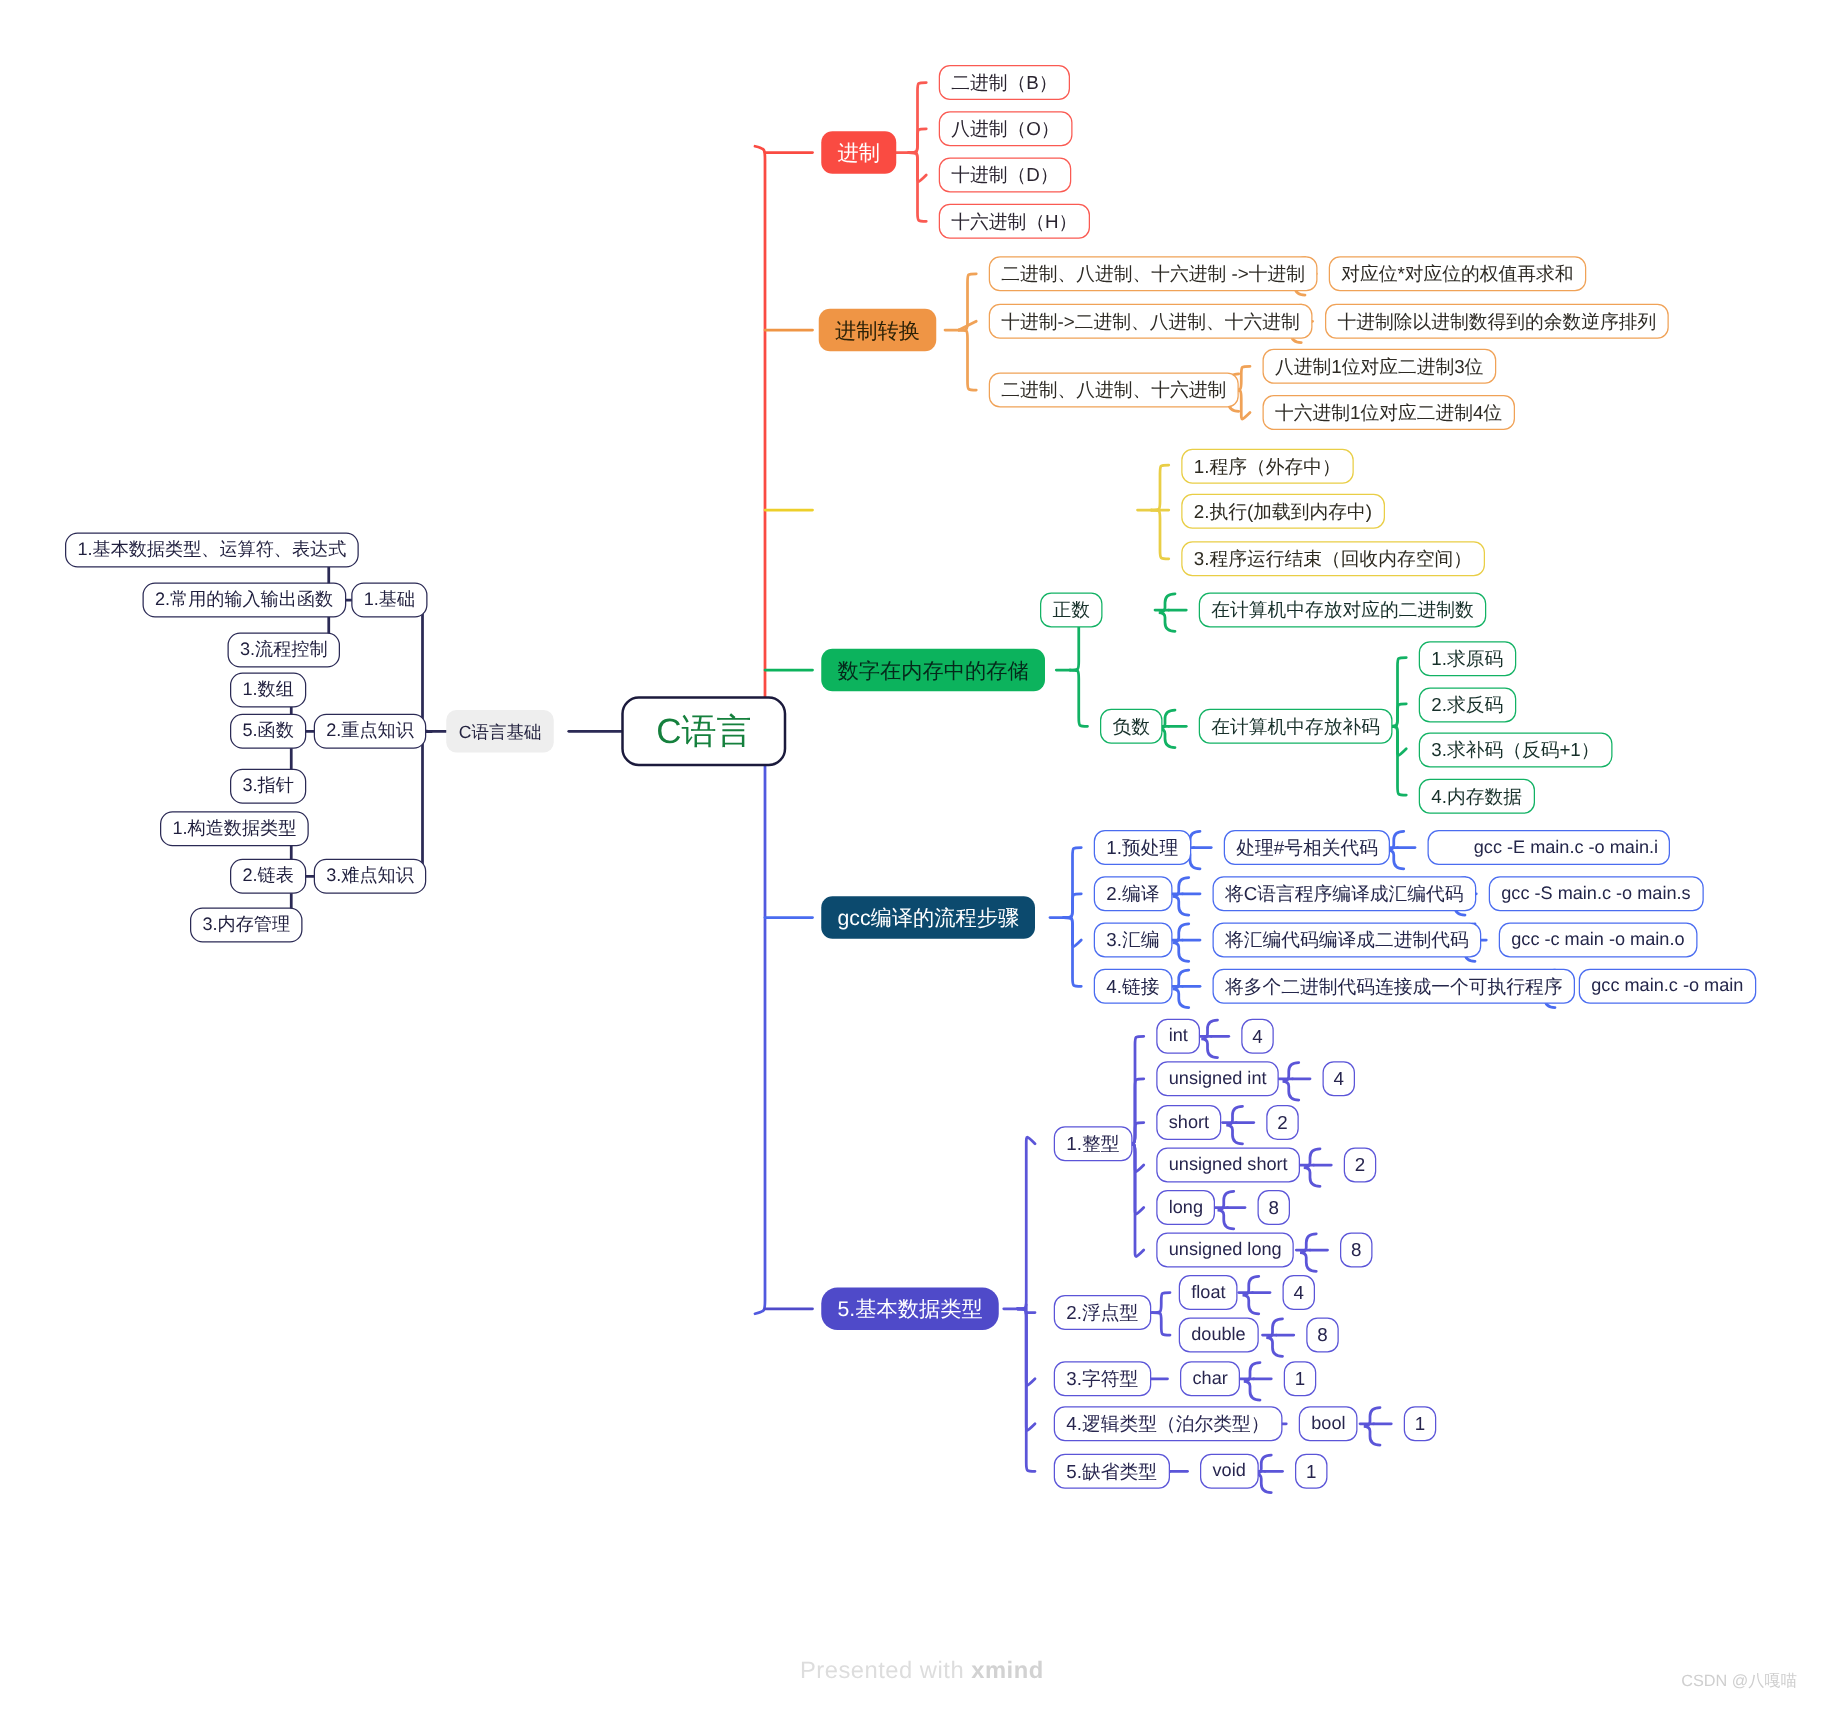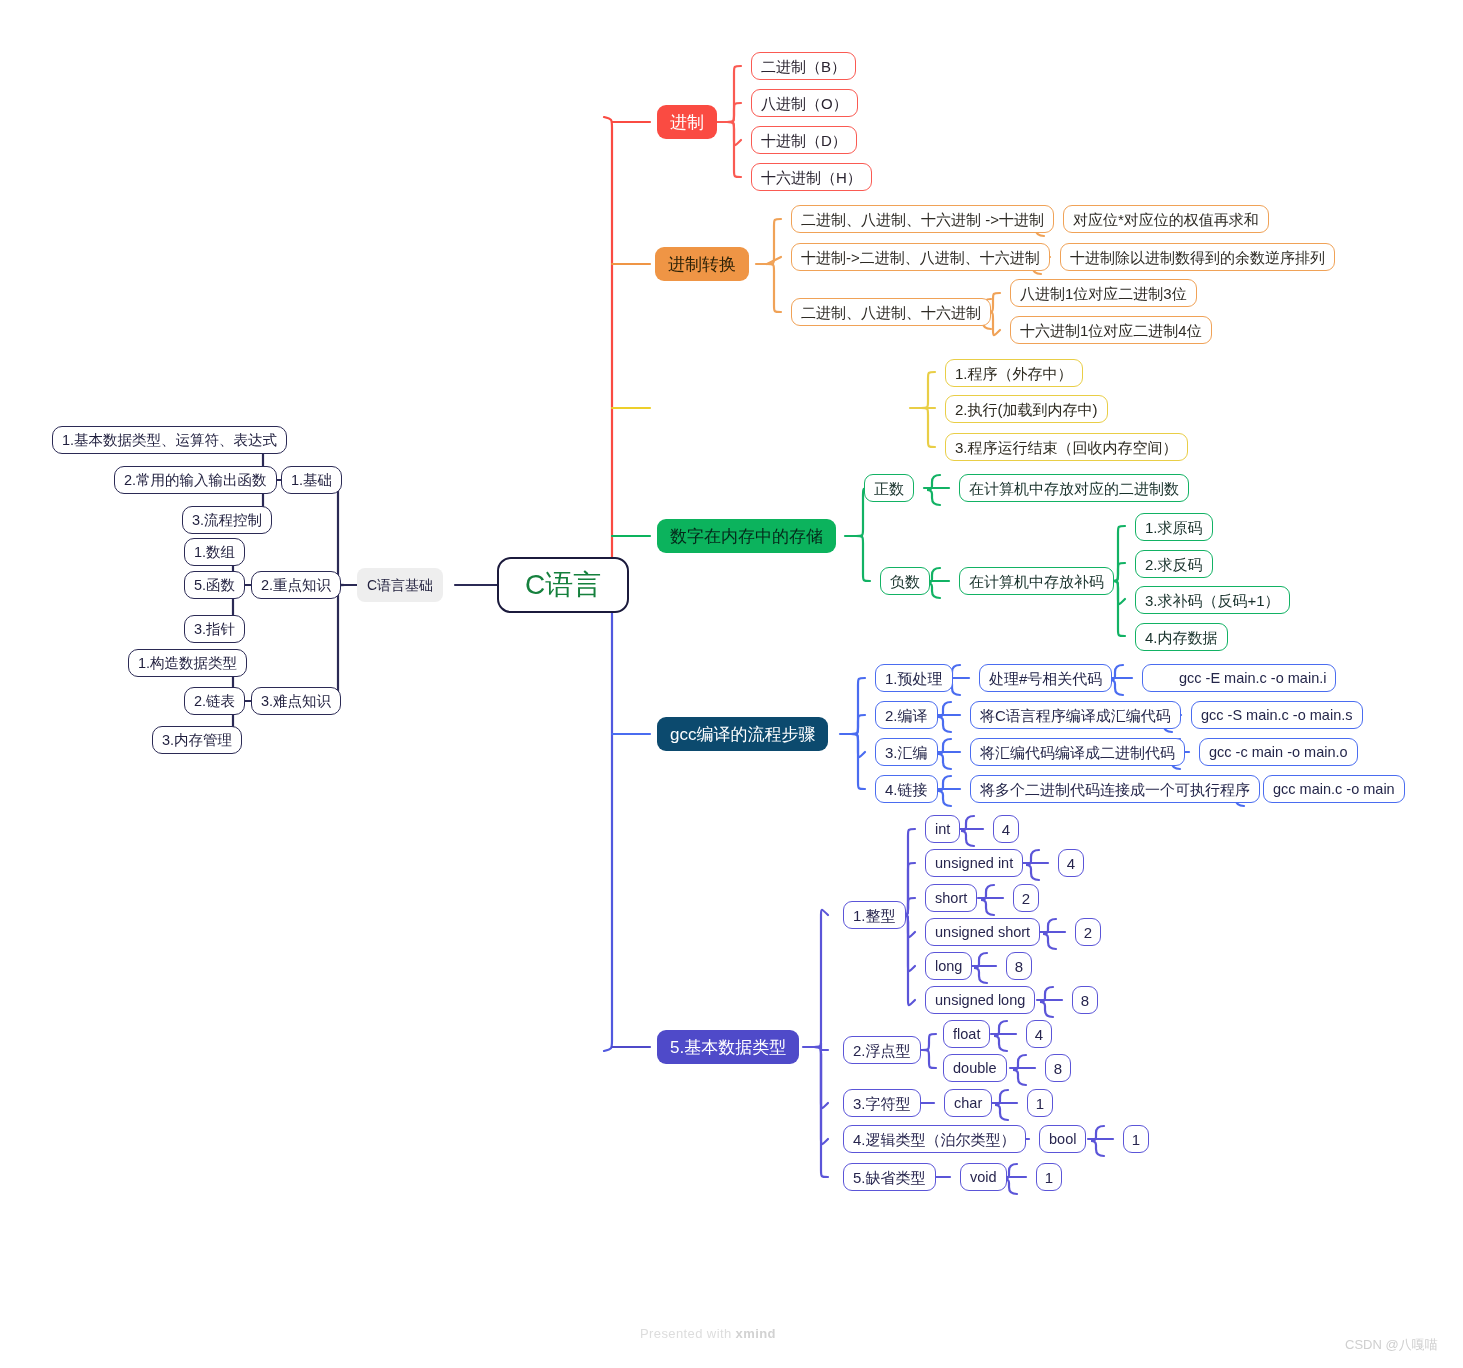--- a/index.html
+++ b/index.html
@@ -54,21 +54,21 @@
   .o-red{border-color:#fa5a52;color:#2a2430;}
   .o-orange{border-color:#f0a257;color:#2d2a24;}
   .o-yellow{border-color:#e9ce46;color:#2d2a20;}
   .o-green{border-color:#12b264;color:#17302a;}
   .o-blue{border-color:#4a6cf0;color:#24264a;}
   .o-purple{border-color:#5b55d8;color:#27254e;}
   .mono{font-family:"Liberation Sans","DejaVu Sans",sans-serif;font-size:14.5px;}
   .num{min-width:26px;padding:0 6px;justify-content:center;}
 
   .foot{
-    position:absolute;color:#dddddd;font-size:13px;letter-spacing:.4px;
+    position:absolute;color:#dddddd;font-size:19px;letter-spacing:.4px;
   }
   .foot b{color:#d2d2d2;font-weight:bold;}
   .csdn{position:absolute;color:#cfcfcf;font-size:13px;}
 </style>
 </head>
 <body>
 
 <div id="canvas">
 
   <svg class="links" viewBox="0 0 1463 1368">
@@ -319,21 +319,21 @@
   <div class="node o-orange" style="left:1063px;top:205px;">对应位*对应位的权值再求和</div>
   <div class="node o-orange" style="left:1060px;top:243px;">十进制除以进制数得到的余数逆序排列</div>
   <div class="node o-orange" style="left:1010px;top:279px;">八进制1位对应二进制3位</div>
   <div class="node o-orange" style="left:1010px;top:316px;">十六进制1位对应二进制4位</div>
 
   <div class="node o-yellow" style="left:945px;top:359px;">1.程序（外存中）</div>
   <div class="node o-yellow" style="left:945px;top:395px;">2.执行(加载到内存中)</div>
   <div class="node o-yellow" style="left:945px;top:433px;">3.程序运行结束（回收内存空间）</div>
 
   <div class="node badge green" style="left:657px;top:519px;">数字在内存中的存储</div>
-  <div class="node o-green" style="left:864px;top:474px;">正数</div>
+  <div class="node o-green" style="left:832px;top:474px;">正数</div>
   <div class="node o-green" style="left:880px;top:567px;">负数</div>
   <div class="node o-green" style="left:959px;top:474px;">在计算机中存放对应的二进制数</div>
   <div class="node o-green" style="left:959px;top:567px;">在计算机中存放补码</div>
   <div class="node o-green" style="left:1135px;top:513px;">1.求原码</div>
   <div class="node o-green" style="left:1135px;top:550px;">2.求反码</div>
   <div class="node o-green" style="left:1135px;top:586px;">3.求补码（反码+1）</div>
   <div class="node o-green" style="left:1135px;top:623px;">4.内存数据</div>
 
   <div class="node badge blue" style="left:657px;top:717px;">gcc编译的流程步骤</div>
   <div class="node o-blue" style="left:875px;top:664px;">1.预处理</div>
@@ -342,21 +342,21 @@
   <div class="node o-blue" style="left:875px;top:775px;">4.链接</div>
   <div class="node o-blue" style="left:979px;top:664px;">处理#号相关代码</div>
   <div class="node o-blue" style="left:970px;top:701px;">将C语言程序编译成汇编代码</div>
   <div class="node o-blue" style="left:970px;top:738px;">将汇编代码编译成二进制代码</div>
   <div class="node o-blue" style="left:970px;top:775px;">将多个二进制代码连接成一个可执行程序</div>
   <div class="node o-blue mono" style="left:1142px;top:664px;padding-left:36px;">gcc -E main.c -o main.i</div>
   <div class="node o-blue mono" style="left:1191px;top:701px;">gcc -S main.c -o main.s</div>
   <div class="node o-blue mono" style="left:1199px;top:738px;">gcc -c main -o main.o</div>
   <div class="node o-blue mono" style="left:1263px;top:775px;">gcc main.c -o main</div>
 
-  <div class="node badge purple" style="left:657px;top:1030px;">5.基本数据类型</div>
+  <div class="node badge purple" style="left:657px;top:1030px;border-radius:13px;">5.基本数据类型</div>
 
   <div class="node o-purple" style="left:843px;top:901px;">1.整型</div>
   <div class="node o-purple" style="left:843px;top:1036px;">2.浮点型</div>
   <div class="node o-purple" style="left:843px;top:1089px;">3.字符型</div>
   <div class="node o-purple" style="left:843px;top:1125px;">4.逻辑类型（泊尔类型）</div>
   <div class="node o-purple" style="left:843px;top:1163px;">5.缺省类型</div>
 
   <div class="node o-purple mono" style="left:925px;top:815px;">int</div>
   <div class="node o-purple mono" style="left:925px;top:849px;">unsigned int</div>
   <div class="node o-purple mono" style="left:925px;top:884px;">short</div>

